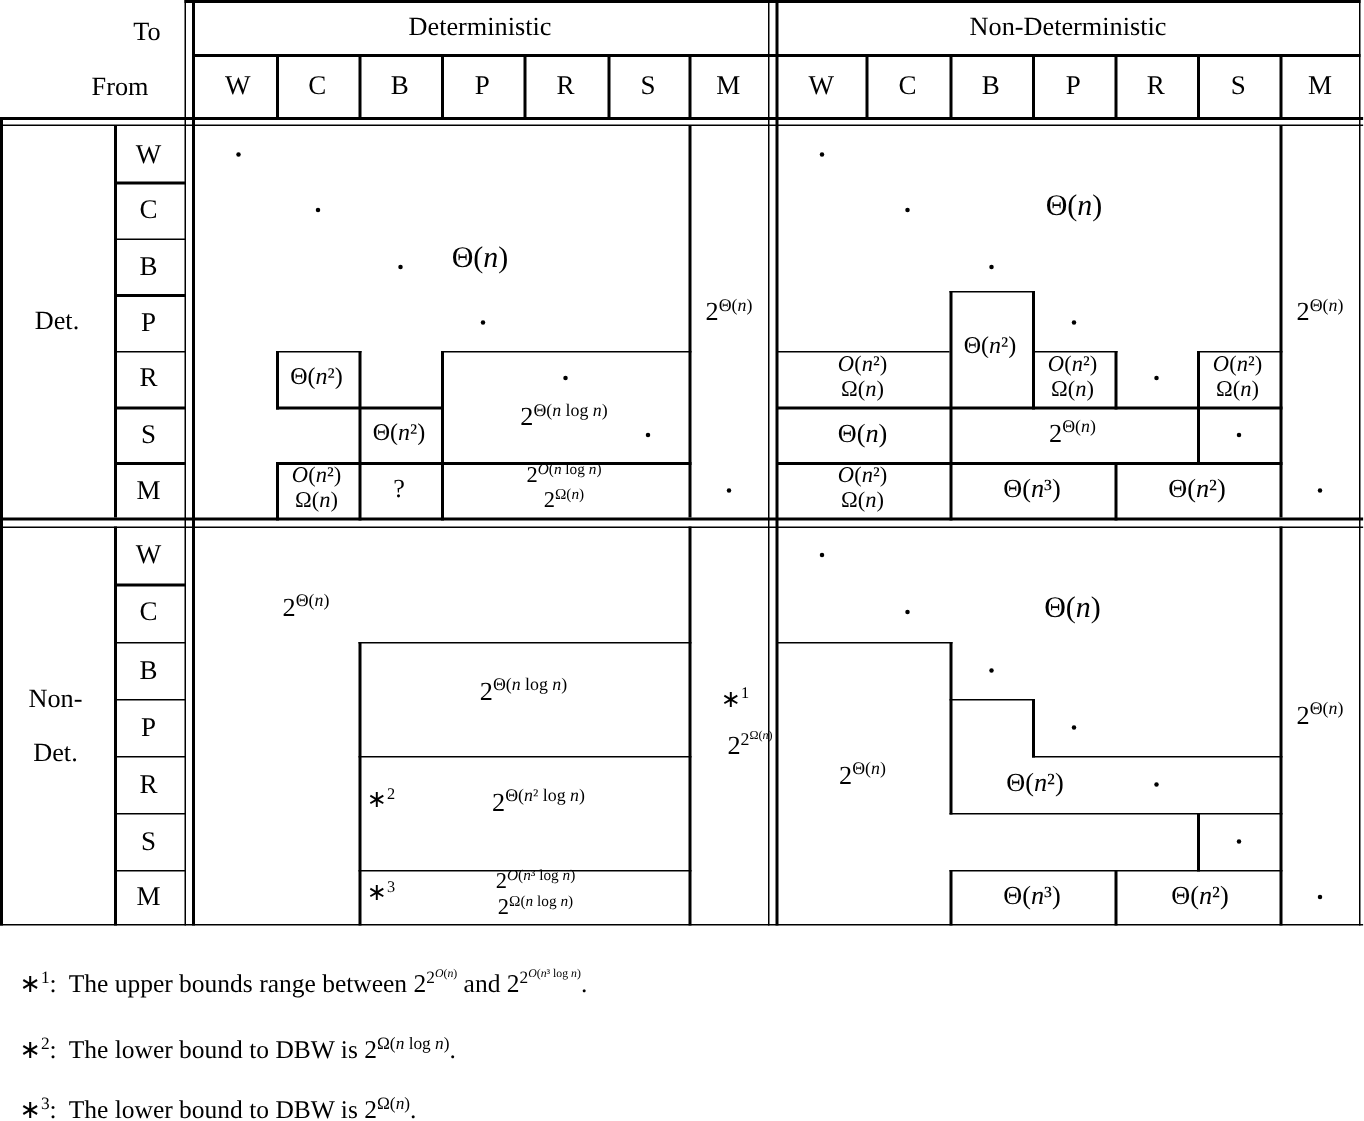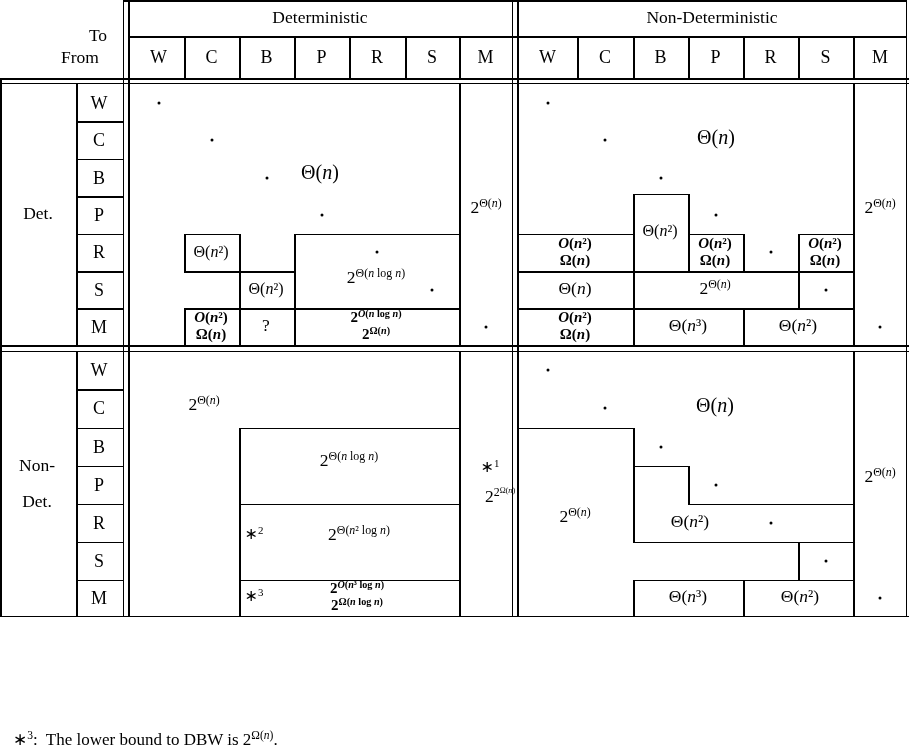--- a/index.html
+++ b/index.html
@@ -7,21 +7,21 @@
     position:relative;width:909px;height:747px;background:#ffffff;
     font-family:"Liberation Serif", serif;color:#000;overflow:hidden;
   }
   .line{position:absolute;background:#000;}
   .lbl{
     position:absolute;transform:translate(-50%,-50%);
     white-space:nowrap;font-size:17.5px;text-align:center;line-height:1.1;
   }
   .big{font-size:20px;}
   .box{font-size:16px;}
-  .stack{font-size:15px;line-height:1.12;font-weight:bold;}
+  .stack{font-size:15px;line-height:1.12;}
   .mark{font-size:16px;}
   sup{font-size:68%;line-height:0;vertical-align:0.52em;}
   sup sup{vertical-align:0.45em;}
   .lbl i, .fn i{font-style:italic;}
   .dot{
     position:absolute;width:3px;height:3px;background:#000;border-radius:50%;
     transform:translate(-50%,-50%);
   }
   .letter{
     position:absolute;transform:translate(-50%,-50%);
@@ -30,21 +30,21 @@
   .fn{
     position:absolute;left:13px;font-size:17px;white-space:nowrap;
   }
   .fn .fnmark{margin-right:8px;}
 </style>
 </head>
 <body>
 
 <div id="app">
 
-  <div class="lbl" style="left:98px;top:36px">To</div>
+  <div class="lbl" style="left:98px;top:21px">To</div>
   <div class="lbl" style="left:80px;top:58px">From</div>
   <div class="lbl" style="left:320px;top:18px">Deterministic</div>
   <div class="lbl" style="left:712px;top:18px">Non-Deterministic</div>
 
   <div class="lbl" style="left:38px;top:214px">Det.</div>
   <div class="lbl" style="left:37px;top:466px">Non-</div>
   <div class="lbl" style="left:37px;top:502px">Det.</div>
 
   <div class="lbl big" style="left:320px;top:172px">Θ(<i>n</i>)</div>
   <div class="lbl box" style="left:211px;top:252px">Θ(<i>n</i>²)</div>
@@ -97,20 +97,26 @@
   <div class="lbl mark" style="left:490px;top:467px">∗<sup>1</sup></div>
   <div class="lbl" style="left:500px;top:497px">2<sup>2<sup>Ω(<i>n</i>)</sup></sup></div>
 
   <div class="lbl big" style="left:715px;top:405px">Θ(<i>n</i>)</div>
   <div class="lbl" style="left:575px;top:517px">2<sup>Θ(<i>n</i>)</sup></div>
   <div class="lbl" style="left:690px;top:522px">Θ(<i>n</i>²)</div>
   <div class="lbl" style="left:688px;top:597px">Θ(<i>n</i>³)</div>
   <div class="lbl" style="left:800px;top:597px">Θ(<i>n</i>²)</div>
   <div class="lbl" style="left:880px;top:477px">2<sup>Θ(<i>n</i>)</sup></div>
 
+  <div class="fn" style="top:645px">
+    <span class="fnmark">∗<sup>1</sup>:</span><span>The upper bounds range between </span><span>2<sup>2<sup><i>O</i>(<i>n</i>)</sup></sup></span><span> and </span><span>2<sup>2<sup><i>O</i>(<i>n</i>³ log <i>n</i>)</sup></sup></span><span>.</span>
+  </div>
+  <div class="fn" style="top:689px">
+    <span class="fnmark">∗<sup>2</sup>:</span><span>The lower bound to DBW is </span><span>2<sup>Ω(<i>n</i> log <i>n</i>)</sup></span><span>.</span>
+  </div>
   <div class="fn" style="top:729px">
     <span class="fnmark">∗<sup>3</sup>:</span><span>The lower bound to DBW is </span><span>2<sup>Ω(<i>n</i>)</sup></span><span>.</span>
   </div>
 
 <div class="line" style="left: 123px; top: 0px; width: 784px; height: 1.5px;"></div>
     <div class="line" style="left: 0px; top: 78px; width: 909px; height: 1.5px;"></div>
     <div class="line" style="left: 0px; top: 82.5px; width: 909px; height: 1.5px;"></div>
     <div class="line" style="left: 0px; top: 345px; width: 909px; height: 1.5px;"></div>
     <div class="line" style="left: 0px; top: 350.5px; width: 909px; height: 1.5px;"></div>
     <div class="line" style="left: 0px; top: 615.5px; width: 909px; height: 1.5px;"></div>

